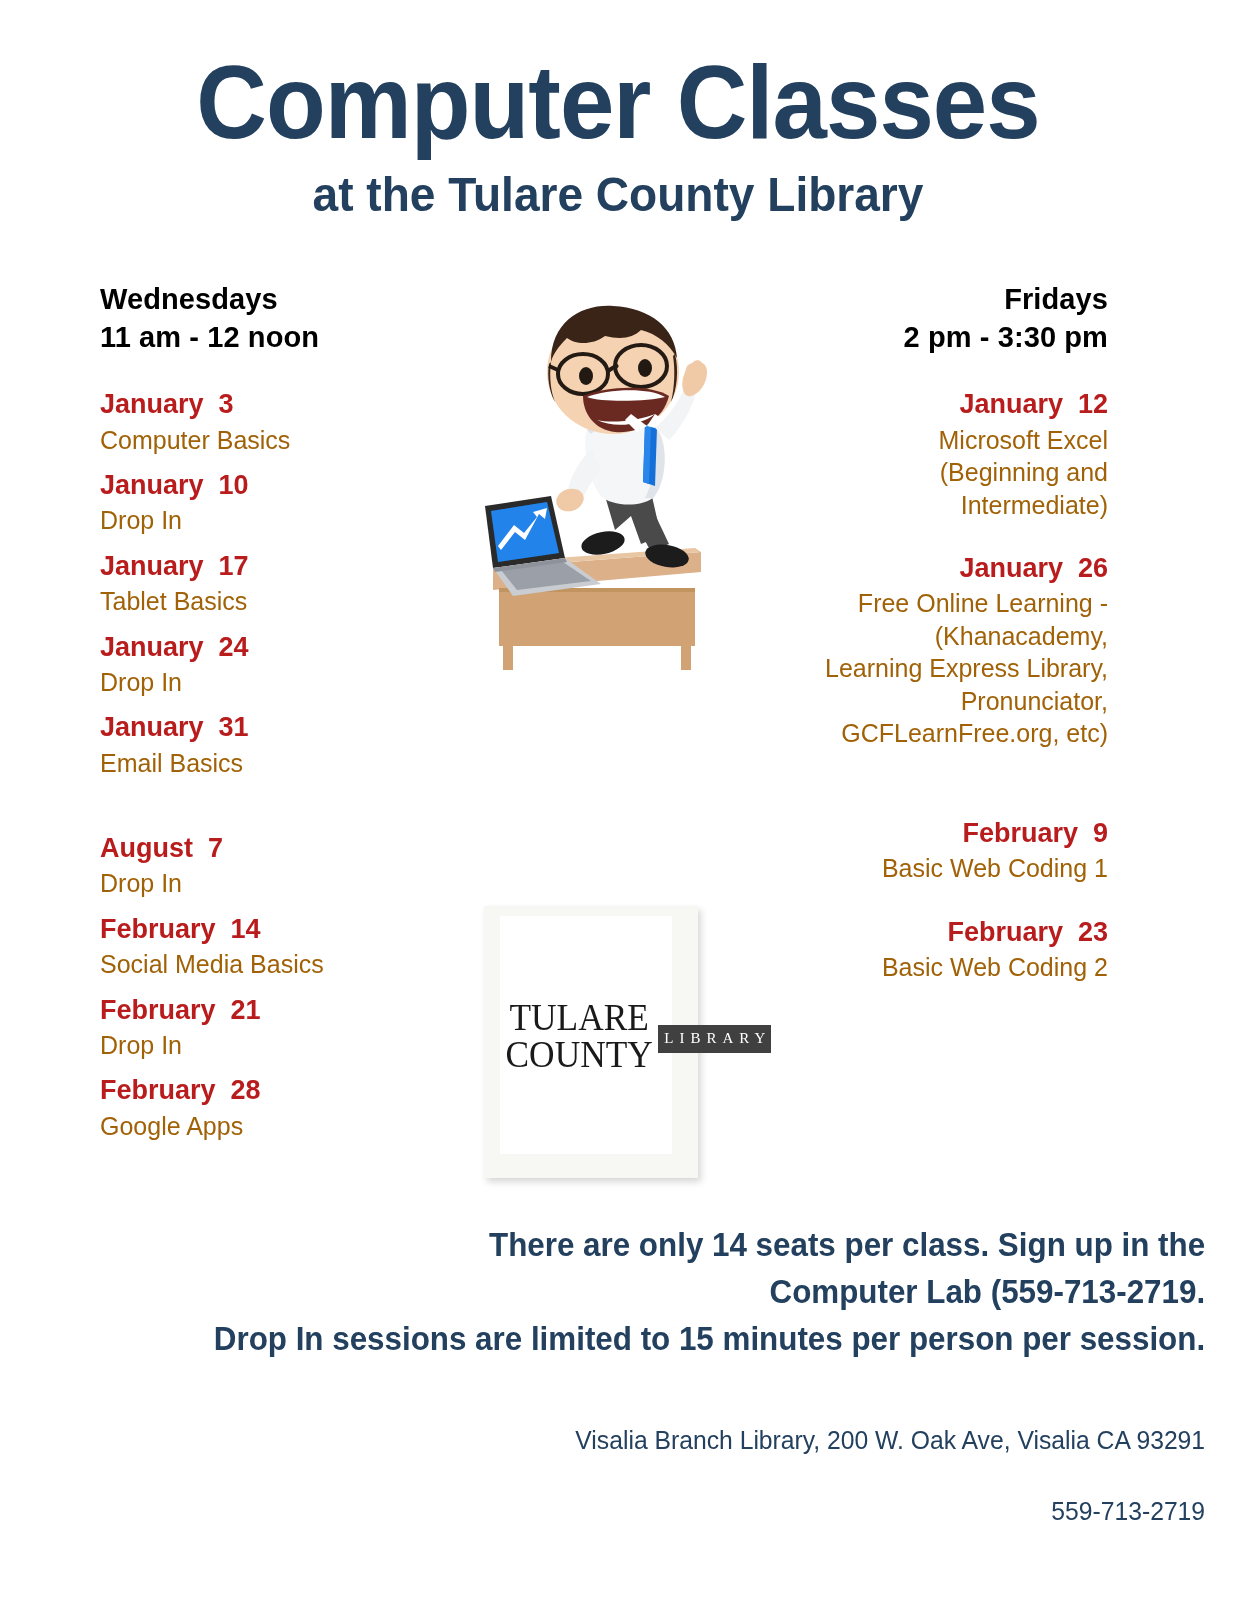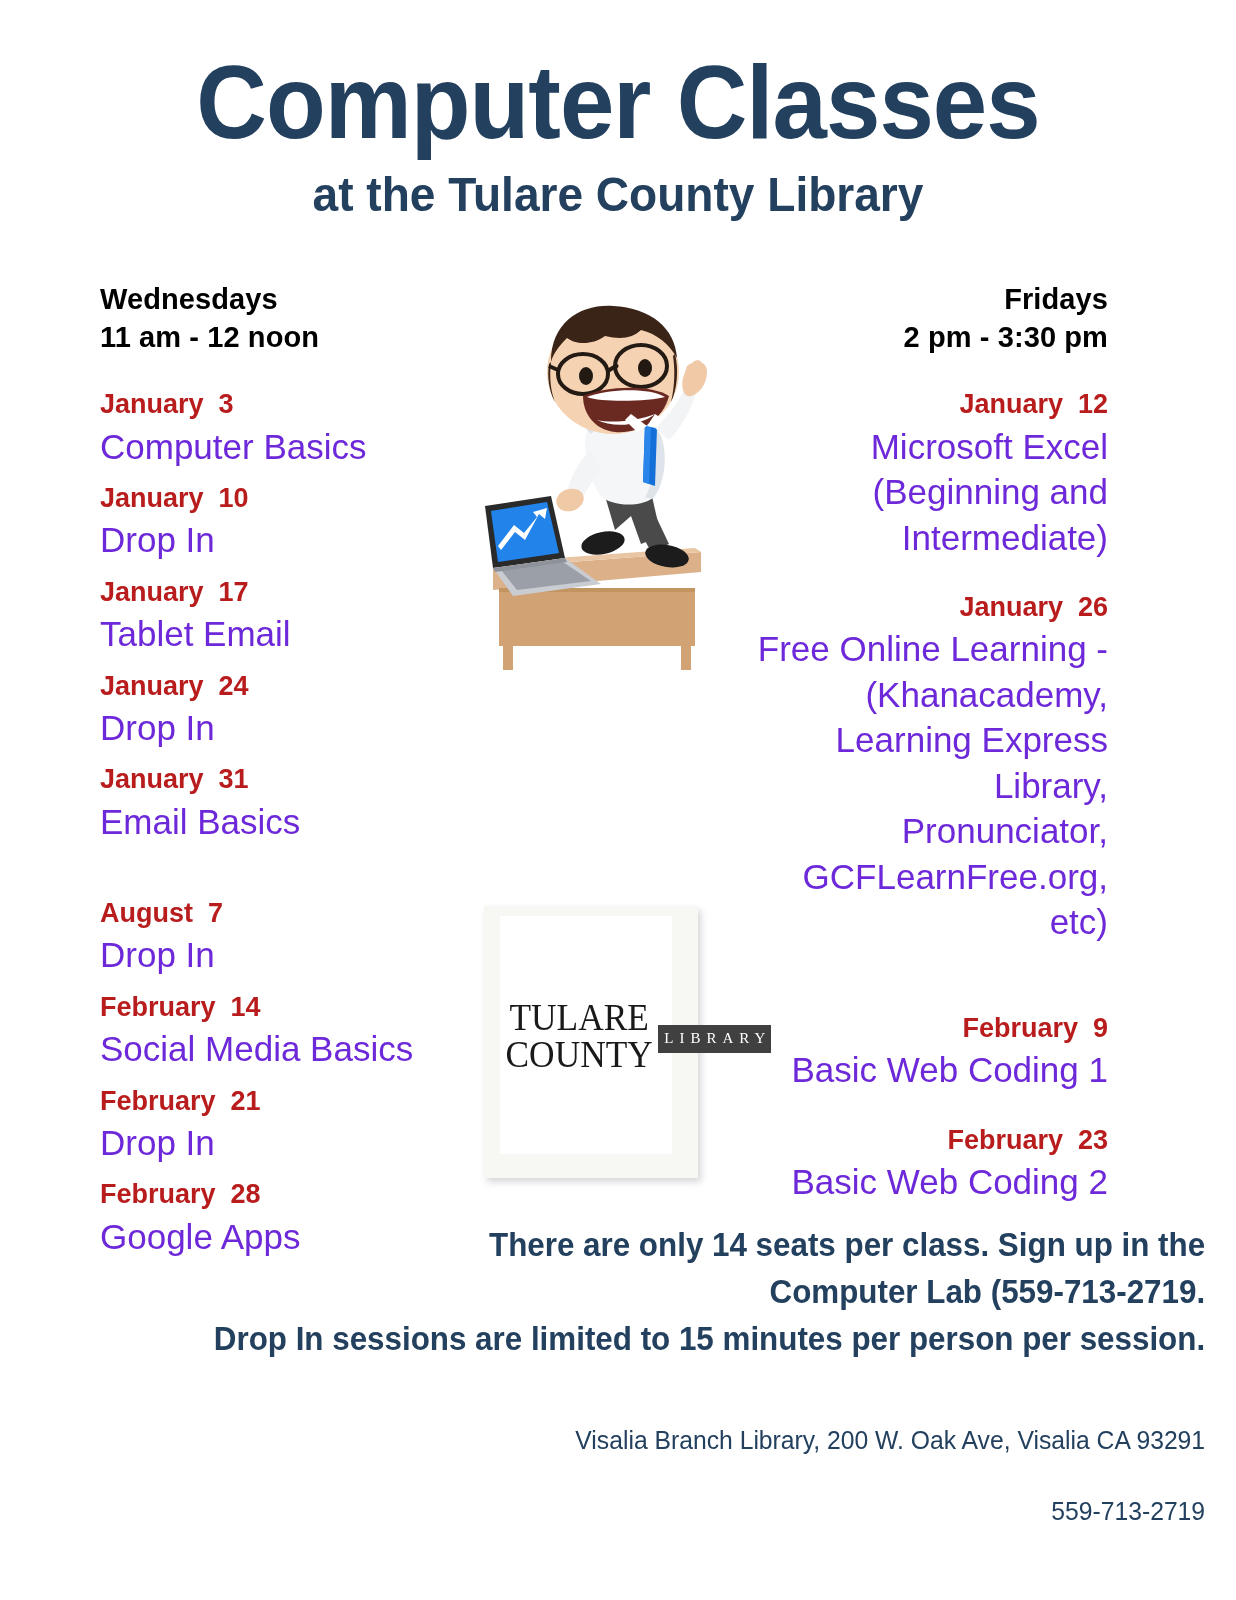--- a/index.html
+++ b/index.html
@@ -72,23 +72,23 @@
 
   .entry { margin-bottom: 11px; }
   .entry .date {
     font-weight: bold;
     font-size: 27px;
     line-height: 1.38;
     color: #b91c1c;
     white-space: pre;
   }
   .entry .desc {
-    font-size: 35px;
+    font-size: 25px;
     line-height: 1.30;
-    color: #6d28d9;
+    color: #a16207;
     white-space: pre-line;
   }
 
   .gap-sm { height: 18px; }
   .gap-md { height: 40px; }
   .gap-lg { height: 54px; }
 
   
   .illustration {
     position: absolute;
@@ -205,21 +205,21 @@
         <div class="entry">
           <div class="date">January  3</div>
           <div class="desc">Computer Basics</div>
         </div>
         <div class="entry">
           <div class="date">January  10</div>
           <div class="desc">Drop In</div>
         </div>
         <div class="entry">
           <div class="date">January  17</div>
-          <div class="desc">Tablet Email</div>
+          <div class="desc">Tablet Basics</div>
         </div>
         <div class="entry">
           <div class="date">January  24</div>
           <div class="desc">Drop In</div>
         </div>
         <div class="entry">
           <div class="date">January  31</div>
           <div class="desc">Email Basics</div>
         </div>
         <div class="gap-md"></div>

